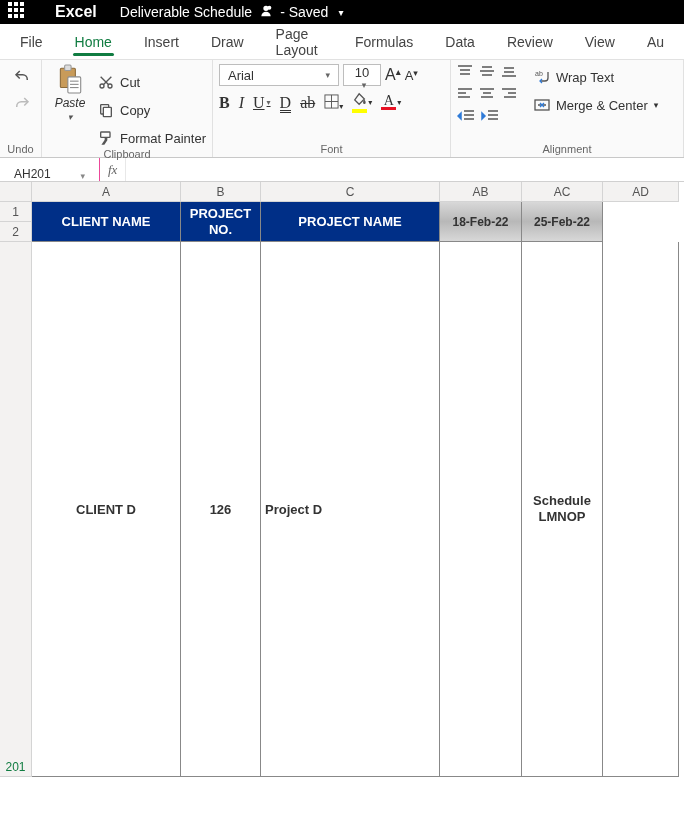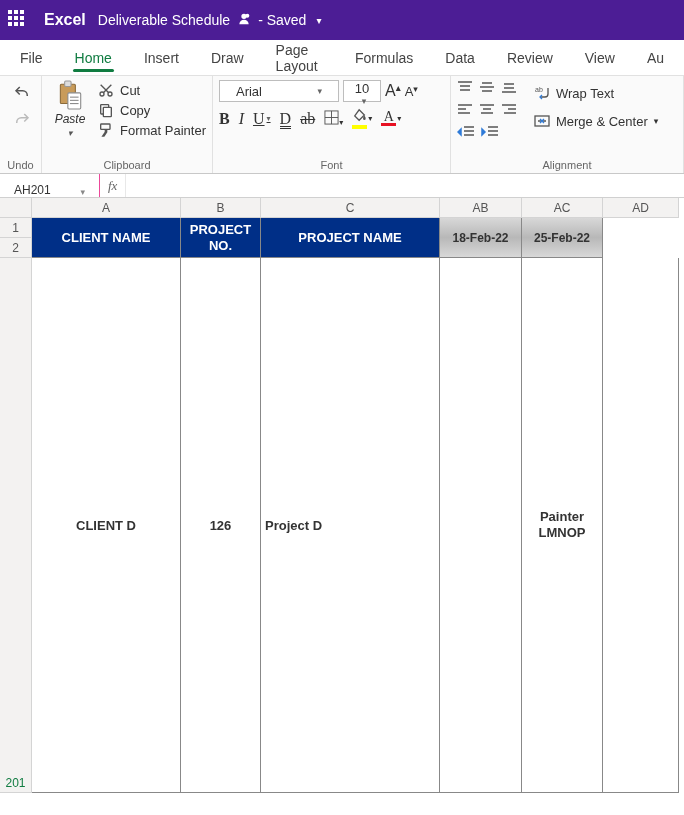--- a/index.html
+++ b/index.html
@@ -1,19 +1,19 @@
 <!DOCTYPE html>
 <html><head>
 <meta charset="utf-8">
 <style>
 * { box-sizing: border-box; margin: 0; padding: 0; }
 body { font-family: "Segoe UI", Arial, sans-serif; font-size: 13px; color: #333; background: #fff; width: 684px; height: 815px; overflow: hidden; }
 
 
-.titlebar { background: #4c1d95; height: 40px; display: flex; align-items: center; color: #fff; padding: 0 8px; gap: 12px; }
+.titlebar { background: #000000; height: 24px; display: flex; align-items: center; color: #fff; padding: 0 8px; gap: 23px; }
 .waffle { width: 20px; height: 20px; display: grid; grid-template-columns: repeat(3,4px); grid-template-rows: repeat(3,4px); gap: 2px; margin-right: 4px; }
 .waffle span { background: #fff; }
 .app-name { font-weight: 600; font-size: 16px; }
 .doc-title { font-size: 14px; display: flex; align-items: center; gap: 6px; }
 .share-icon svg { width: 16px; height: 16px; fill: #fff; }
 .chev { font-size: 10px; margin-left: 4px; }
 
 
 .tabs { display: flex; align-items: center; height: 36px; padding: 0 4px; gap: 0; border-bottom: 1px solid #e1e1e1; }
 .tab { padding: 8px 16px; font-size: 14px; color: #444; cursor: pointer; position: relative; }
@@ -31,26 +31,26 @@
 .ib { color: #555; }
 .ib svg { width: 18px; height: 18px; }
 .ib.disabled { color: #bbb; }
 
 
 .paste-btn { display: flex; flex-direction: column; align-items: center; width: 44px; gap: 2px; font-style: italic; }
 .paste-btn svg { width: 26px; height: 30px; }
 .paste-label { font-size: 12px; }
 .paste-chev { font-size: 9px; color: #555; }
 .clip-list { display: flex; flex-direction: column; gap: 4px; padding-top: 2px; }
-.clip-item { display: flex; align-items: center; gap: 6px; font-size: 13px; }
+.clip-item { display: flex; align-items: center; gap: 6px; font-size: 13px; margin-top: 8px; }
 .clip-item svg { width: 16px; height: 16px; }
 
 
 .font-top { display: flex; align-items: center; gap: 4px; margin-bottom: 6px; }
-.sel { border: 1px solid #bdbdbd; background: #fff; height: 22px; font-size: 13px; display: flex; align-items: center; justify-content: space-between; padding: 0 16px; }
+.sel { border: 1px solid #bdbdbd; background: #fff; height: 22px; font-size: 13px; display: flex; align-items: center; justify-content: space-between; padding: 0 8px; }
 .sel .dd { font-size: 9px; color: #666; margin-left: 4px; }
 .font-name { width: 120px; }
 .font-size { width: 38px; flex-direction: column; }
 .aa-grow { font-size: 16px; display: flex; align-items: baseline; }
 .aa-grow .sm { font-size: 10px; position: relative; top: -5px; }
 .aa-shrink { font-size: 13px; display: flex; align-items: baseline; }
 .aa-shrink .sm { font-size: 9px; position: relative; top: -4px; }
 .font-bot { display: flex; align-items: center; gap: 9px; }
 .fb { font-family: "Times New Roman", serif; font-size: 16px; display: flex; align-items: center; }
 .fb.bold { font-weight: bold; }
@@ -375,19 +375,19 @@
       <div class="cell hdr-grey cAB" style="height:40px">18-Feb-22</div>
       <div class="cell hdr-grey cAC" style="height:40px">25-Feb-22</div>
     </div>
 
     <div class="trow">
       <div class="cell data-cell cA" style="height:535px">CLIENT D</div>
       <div class="cell data-cell cB" style="height:535px">126</div>
       <div class="cell data-cell left cC" style="height:535px">Project D</div>
       <div class="cell data-cell cAB" style="height:535px"></div>
       <div class="cell data-cell cAC" style="height:535px;flex-direction:column;line-height:1.2">
-        <span>Painter</span>
+        <span>Schedule</span>
         <span>LMNOP</span>
       </div>
       <div class="cell data-cell cAD" style="height:535px"></div>
     </div>
   </div>
 </div>
 
 </body></html>

